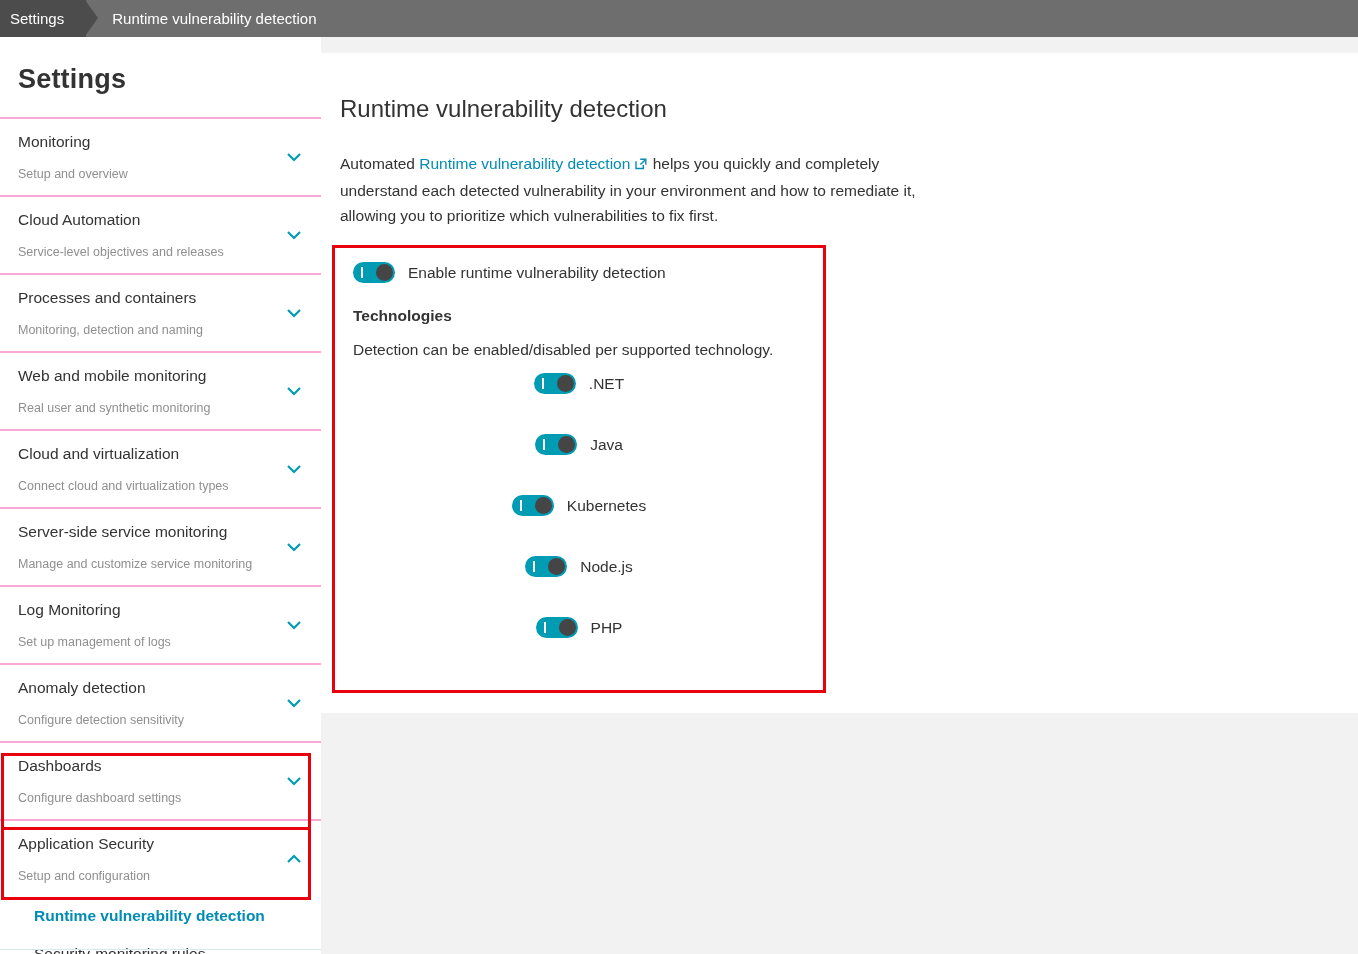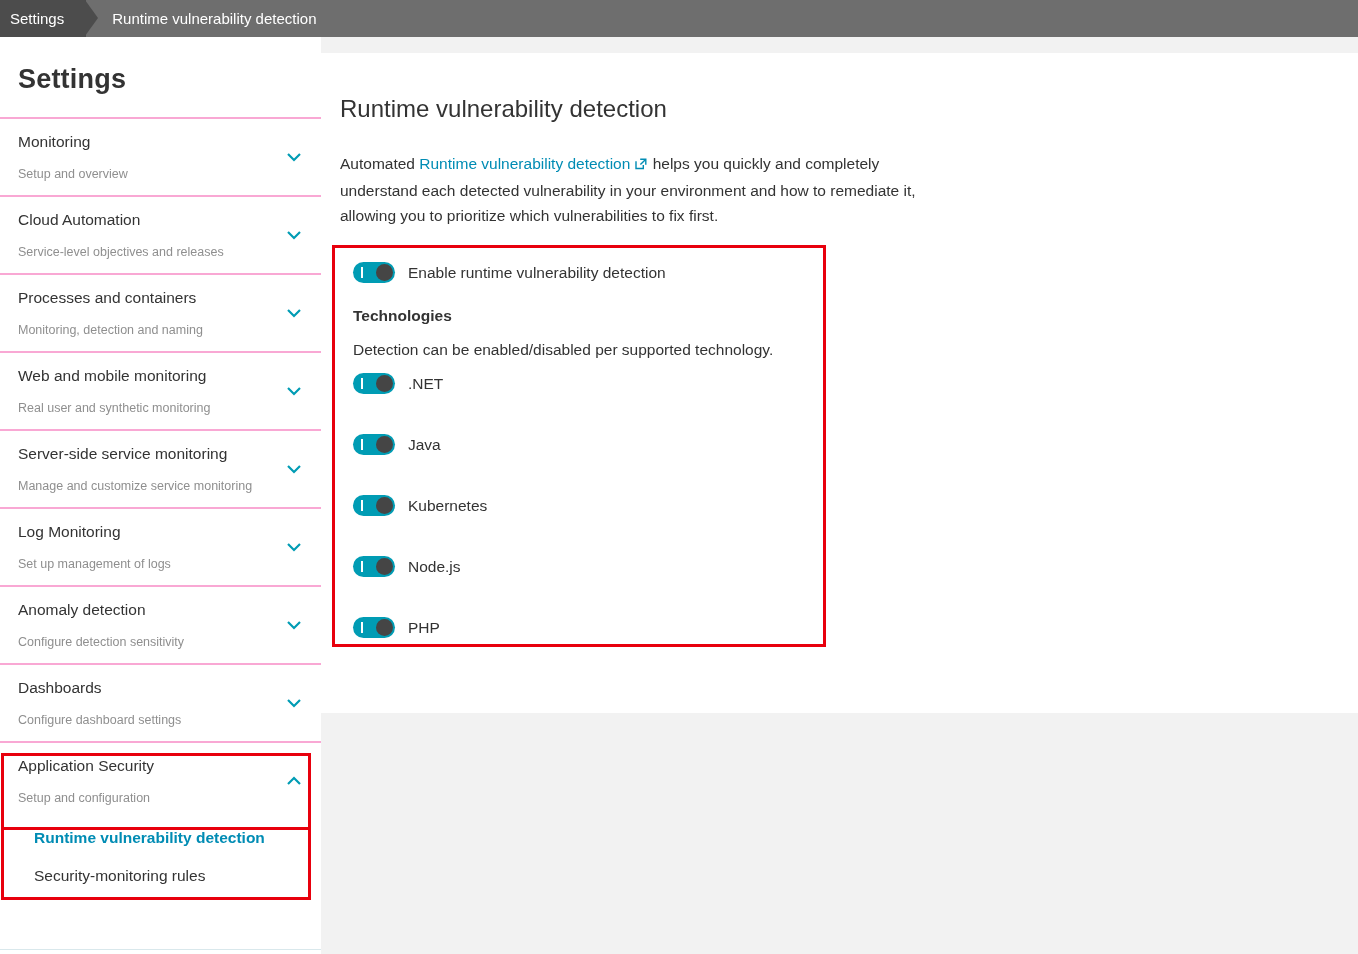--- a/index.html
+++ b/index.html
@@ -167,21 +167,21 @@
   }
   .ext-icon {
     display: inline-block;
     vertical-align: -2px;
     margin-left: 4px;
   }
 
   .settings-box {
     position: absolute;
     left: 11px; top: 192px;
-    width: 494px; height: 402px;
+    width: 494px; height: 448px;
     border: 3px solid #e8000d;
     background: #ffffff;
   }
   .box-inner { padding: 14px 18px 0 18px; }
 
   .toggle-row {
     display: flex;
     align-items: center;
     margin-bottom: 0;
   }
@@ -218,21 +218,21 @@
     font-weight: bold;
     color: #333333;
     margin-top: 24px;
   }
   .tech-desc {
     font-size: 15.5px;
     color: #333333;
     margin-top: 16px;
   }
   .tech-list { margin-top: 14px; }
-  .tech-list .toggle-row { margin-bottom: 40px; }
+  .tech-list .toggle-row { margin-bottom: 40px; justify-content: center; }
 </style>
 </head>
 <body>
 
 <div id="app">
 
   <div class="breadcrumb-bar">
     <div class="crumb-root">
       <span>Settings</span>
     </div>
@@ -278,20 +278,29 @@
     <div class="nav-item">
       <div class="nav-label">Web and mobile monitoring</div>
       <div class="nav-sub">Real user and synthetic monitoring</div>
       <span class="chev">
         <svg width="20" height="20" viewBox="0 0 20 20">
             <polyline points="4,7 10,13 16,7" fill="none" stroke="#009cb4" stroke-width="2.2"></polyline>
           </svg>
       </span>
     </div>
 
+    <div class="nav-item">
+      <div class="nav-label">Cloud and virtualization</div>
+      <div class="nav-sub">Connect cloud and virtualization types</div>
+      <span class="chev">
+        <svg width="20" height="20" viewBox="0 0 20 20">
+            <polyline points="4,7 10,13 16,7" fill="none" stroke="#009cb4" stroke-width="2.2"></polyline>
+          </svg>
+      </span>
+    </div>
 
     <div class="nav-item">
       <div class="nav-label">Server-side service monitoring</div>
       <div class="nav-sub">Manage and customize service monitoring</div>
       <span class="chev">
         <svg width="20" height="20" viewBox="0 0 20 20">
             <polyline points="4,7 10,13 16,7" fill="none" stroke="#009cb4" stroke-width="2.2"></polyline>
           </svg>
       </span>
     </div>

